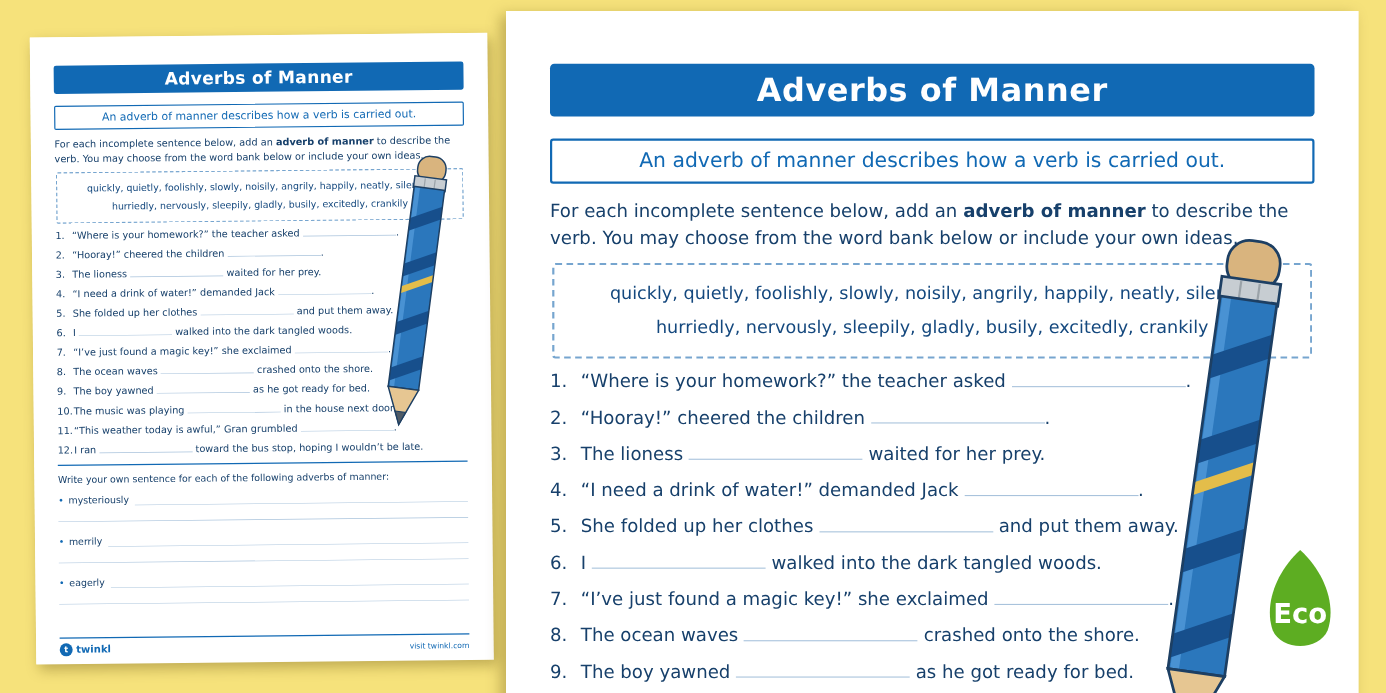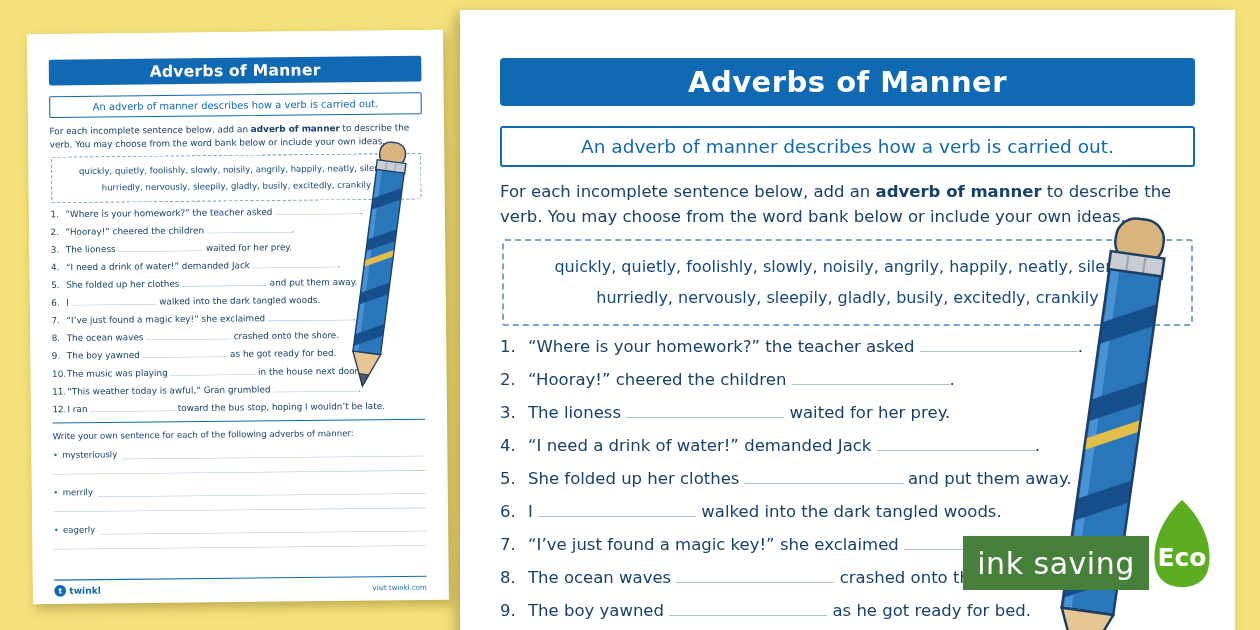--- a/index.html
+++ b/index.html
@@ -227,22 +227,19 @@
 
           <polygon points="13,400 65,400 39,462" fill="#e6c692" stroke="#1d3f63" stroke-width="2.5"></polygon>
           <polygon points="30,440 48,440 39,462" fill="#4e5a66" stroke="#1d3f63" stroke-width="2"></polygon>
         </svg>
       </div>
 
     </div>
   </div>
 
   <div class="eco-badge">
-    <div class="eco-band">
-      <span>ink saving</span>
-    </div>
     <svg class="eco-leaf" width="74" height="96" viewBox="0 0 74 96">
       <path d="M37,2 C59,22 70,52 62,75 C54,94 20,94 12,75 C4,52 15,22 37,2 Z" fill="#5dad22"></path>
       <text x="37" y="68" text-anchor="middle" font-family="DejaVu Sans" font-size="25" font-weight="bold" fill="#ffffff">Eco</text>
     </svg>
   </div>
 
 </div>
 
 </body></html>

